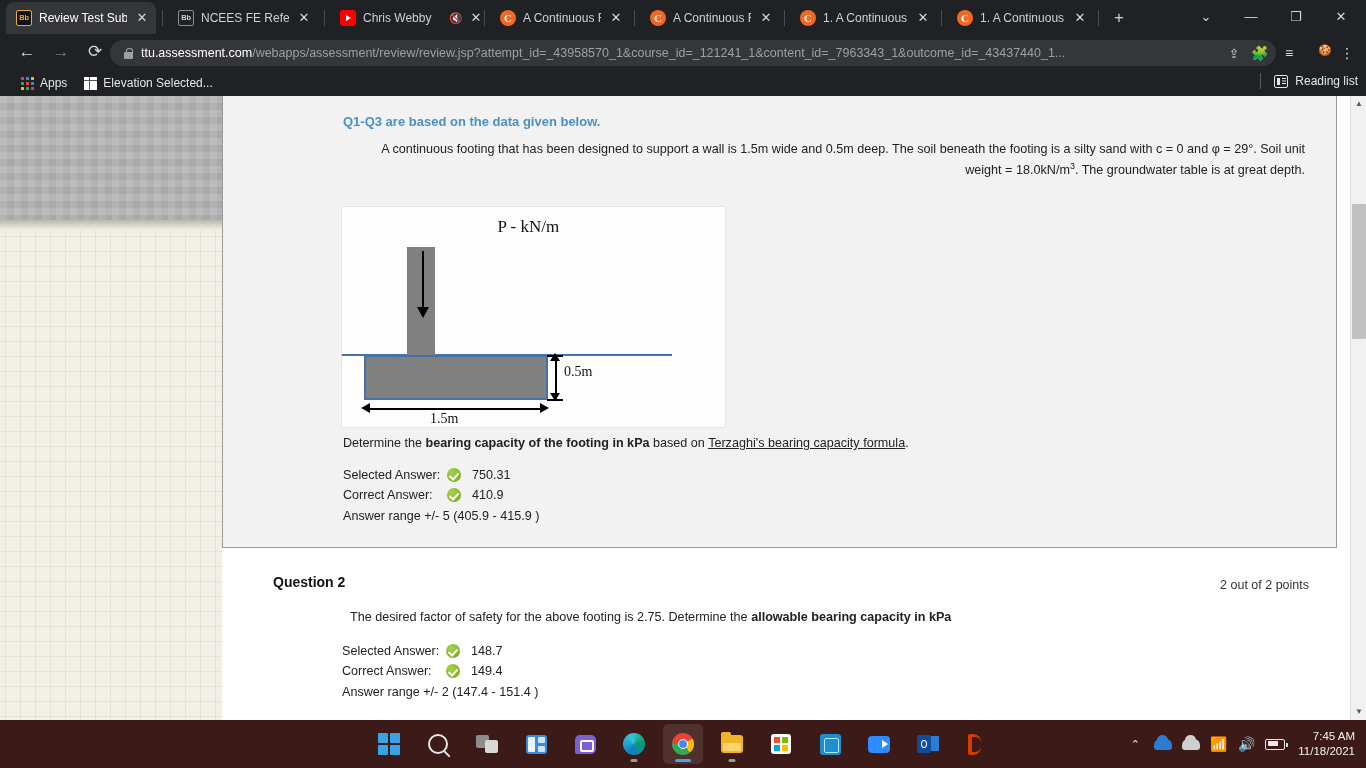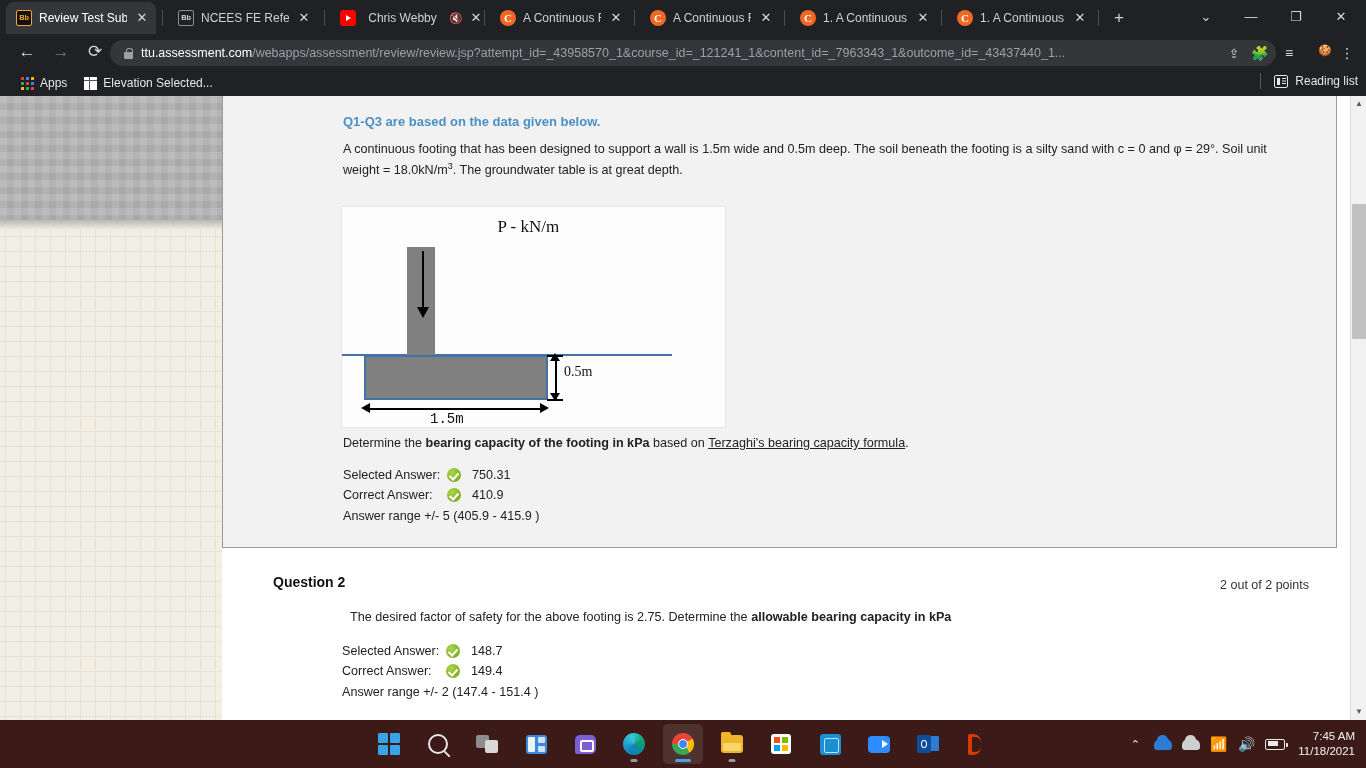--- a/index.html
+++ b/index.html
@@ -133,21 +133,21 @@
   
   .content { position:absolute; left:222px; top:0; width:1128px; height:624px; background:#ffffff; }
 
   
   .qcard {
     position:absolute; left:0px; top:0px; width:1115px; height:452px;
     background:#f2f2f2; border:1px solid #9a9a9a; border-top:none;
   }
   .qtext { position:absolute; font-size:12.8px; color:#222; line-height:1.5; }
   .qhead { position:absolute; left:120px; top:18px; font-size:13px; font-weight:bold; color:#4a90c4; }
-  .qbody { left:120px; top:44px; width:962px; font-size:12.6px; color:#222; line-height:1.55; }
+  .qbody { left:120px; top:44px; width:962px; font-size:12.6px; color:#222; line-height:1.55;text-align:right; }
   .qbody sup { font-size:9px; vertical-align:super; }
 
   
   .figure { position:absolute; left:118px; top:110px; width:385px; height:222px; background:#fdfdfd; border:1px solid #e6e6e6; }
   .fig-P { position:absolute; left:calc(50% - 36px); top:10px; font-family:"Liberation Serif", serif; font-size:17px; color:#111; }
   .fig-col { position:absolute; left:65px; top:40px; width:28px; height:110px; background:#808080; }
   .fig-foot { position:absolute; left:22px; top:148px; width:184px; height:45px; background:#808080; border:2px solid #4472a8; }
   .fig-ground { position:absolute; left:0px; top:147px; width:330px; height:2px; background:#4472a8; }
   .fig-arrowline { position:absolute; left:80px; top:44px; width:1.8px; height:60px; background:#000; }
   .fig-arrowhead { position:absolute; left:75px; top:100px; width:0; height:0;
@@ -160,21 +160,21 @@
              border-left:5px solid transparent;border-right:5px solid transparent;border-top:8px solid #000; }
   .tick-v-t { position:absolute; left:205px; top:148px; width:16px; height:1.5px; background:#000; }
   .tick-v-b { position:absolute; left:205px; top:192px; width:16px; height:1.5px; background:#000; }
   .lbl-05 { position:absolute; left:222px; top:157px; font-family:"Liberation Serif", serif; font-size:14px; color:#111; }
   
   .dim-h { position:absolute; left:26px; top:201px; width:176px; height:1.5px; background:#000; }
   .dim-h-l { position:absolute; left:19px; top:196px; width:0;height:0;
              border-top:5px solid transparent;border-bottom:5px solid transparent;border-right:9px solid #000; }
   .dim-h-r { position:absolute; left:198px; top:196px; width:0;height:0;
              border-top:5px solid transparent;border-bottom:5px solid transparent;border-left:9px solid #000; }
-  .lbl-15 { position:absolute; left:88px; top:204px; font-family:Liberation Mono, monospace; font-size:14px; color:#111; }
+  .lbl-15 { position:absolute; left:88px; top:204px; font-family:Liberation Serif, serif; font-size:14px; color:#111; }
   .soilp { position:absolute; left:272px; top:150px; font-family:"Liberation Serif", serif;
            font-size:14.5px; color:#111; line-height:1.42; }
   .soilp sup { font-size:10px; }
 
   
   .determine { position:absolute; left:120px; top:340px; width:900px; font-size:12.6px; color:#222; }
   .determine b { font-weight:bold; }
   .determine u { text-decoration:underline; }
 
   
@@ -292,21 +292,21 @@
     <div class="tab-sep" style="left:162px;"></div>
     <div class="tab" style="left:168px; width:150px;">
       <span class="fav fav-bb" style="border-color:#8a8d91; color:#cdd0d4; background:transparent;">Bb</span>
       <span class="title" style="width:96px;">NCEES FE Referen</span>
       <span class="tab-close">✕</span>
     </div>
 
     <div class="tab-sep" style="left:324px;"></div>
     <div class="tab" style="left:330px; width:160px;">
       <span class="fav fav-yt"></span>
-      <span class="title" style="width:82px;text-align:center;">Chris Webby</span>
+      <span class="title" style="width:82px;">Chris Webby</span>
       <span class="mute-ico">🔇</span>
       <span class="tab-close">✕</span>
     </div>
 
     <div class="tab-sep" style="left:484px;"></div>
     <div class="tab" style="left:490px; width:140px;">
       <span class="fav fav-c">C</span>
       <span class="title" style="width:86px;">A Continuous Fo</span>
       <span class="tab-close">✕</span>
     </div>

